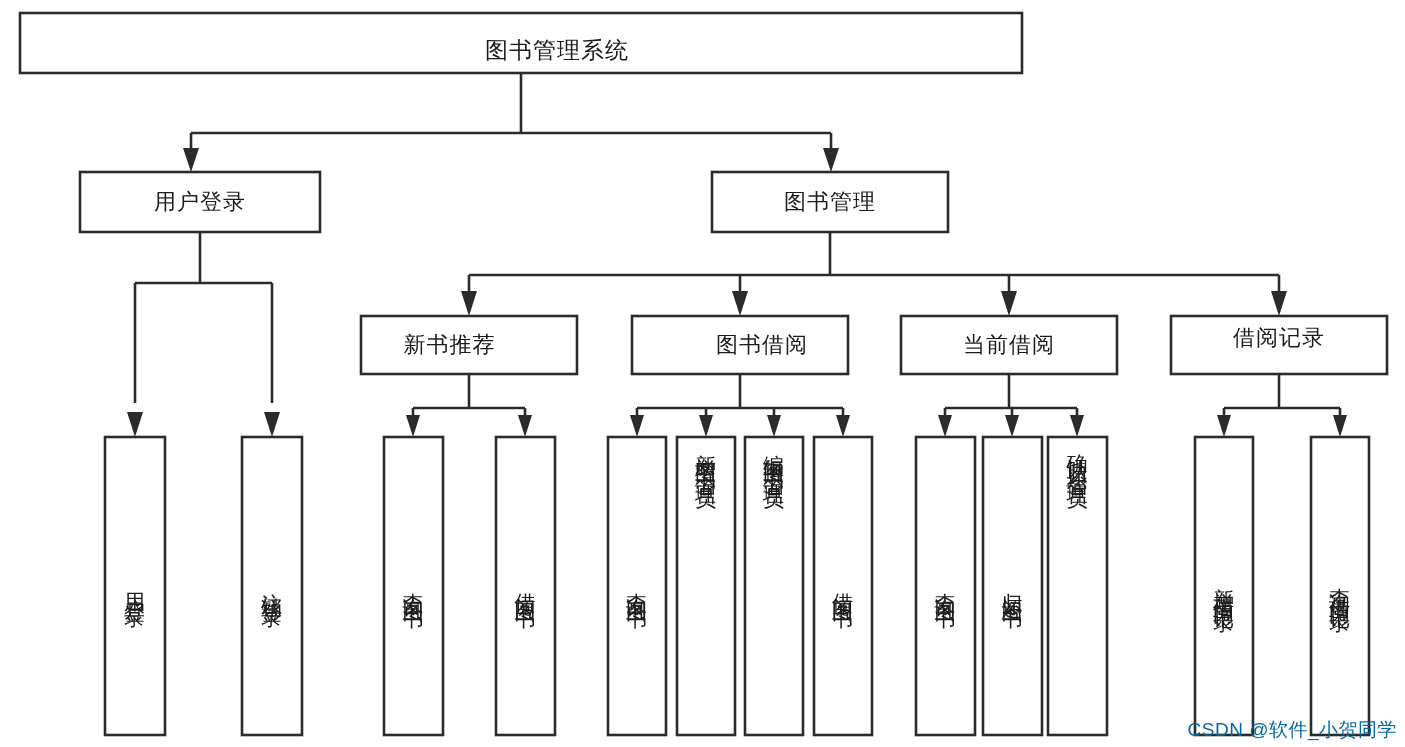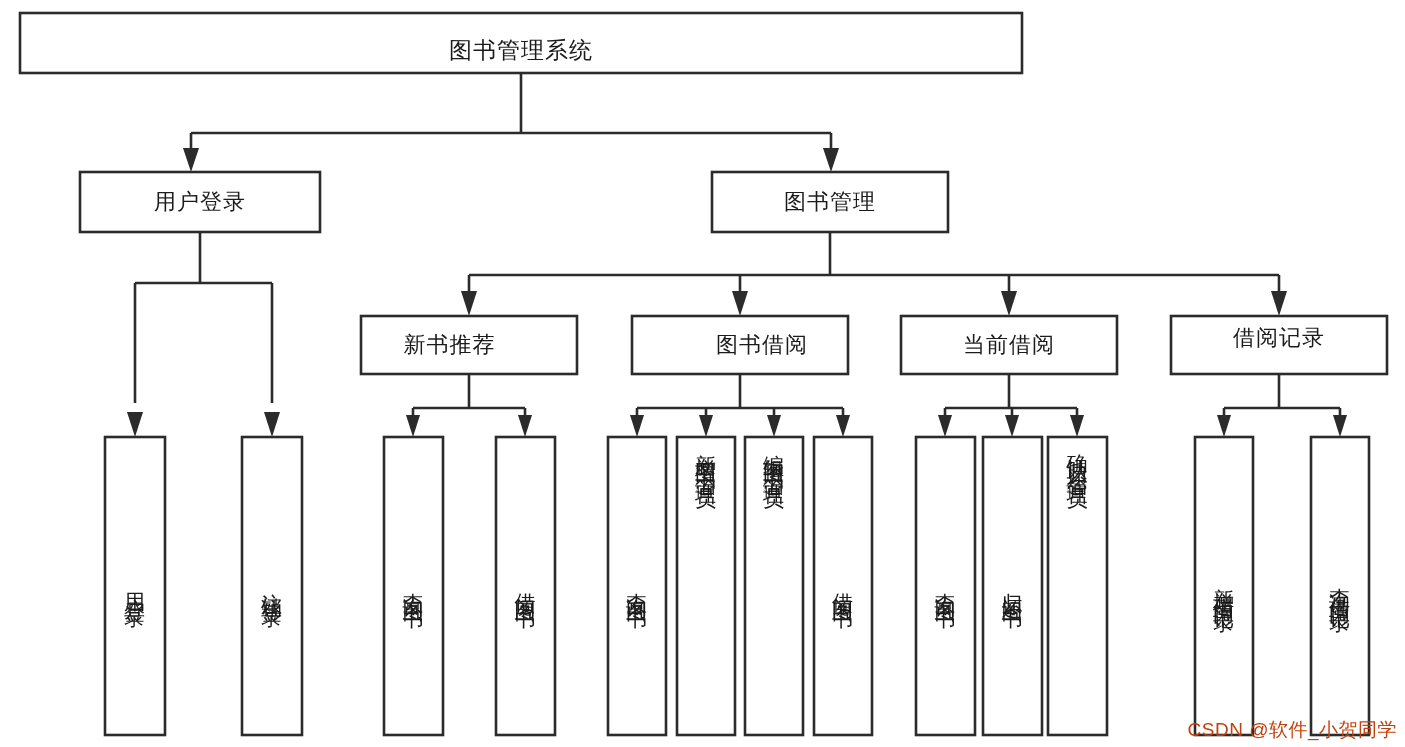--- a/index.html
+++ b/index.html
@@ -75,21 +75,21 @@
   }
   .hlabel-text.root {
     font-size: 23px;
   }
   #watermark {
     position: absolute;
     right: 8px;
     bottom: 4px;
     font-family: "Liberation Sans", "DejaVu Sans", sans-serif;
     font-size: 19px;
-    color: #c2410c;
+    color: #0369a1;
     letter-spacing: 0.5px;
     white-space: nowrap;
     pointer-events: none;
   }
 </style>
 </head>
 <body>
 
 <div id="diagram-root">
 
@@ -190,21 +190,21 @@
 
       <rect class="node-rect" x="916" y="437" width="59" height="298"></rect>
       <rect class="node-rect" x="983" y="437" width="59" height="298"></rect>
       <rect class="node-rect" x="1048" y="437" width="59" height="298"></rect>
 
       <rect class="node-rect" x="1195" y="437" width="58" height="298"></rect>
       <rect class="node-rect" x="1311" y="437" width="58" height="298"></rect>
     </g>
   </svg>
 
-  <div class="hlabel-wrap" style="left:20px; top:13px; width:1002px; height:75px;">
+  <div class="hlabel-wrap" style="left:20px; top:13px; width:1002px; height:75px;padding-left:36px;">
     <span class="hlabel-text root">图书管理系统</span>
   </div>
 
   <div class="hlabel-wrap" style="left:80px; top:172px; width:240px; height:60px;">
     <span class="hlabel-text">用户登录</span>
   </div>
   <div class="hlabel-wrap" style="left:712px; top:172px; width:236px; height:60px;">
     <span class="hlabel-text">图书管理</span>
   </div>
 

